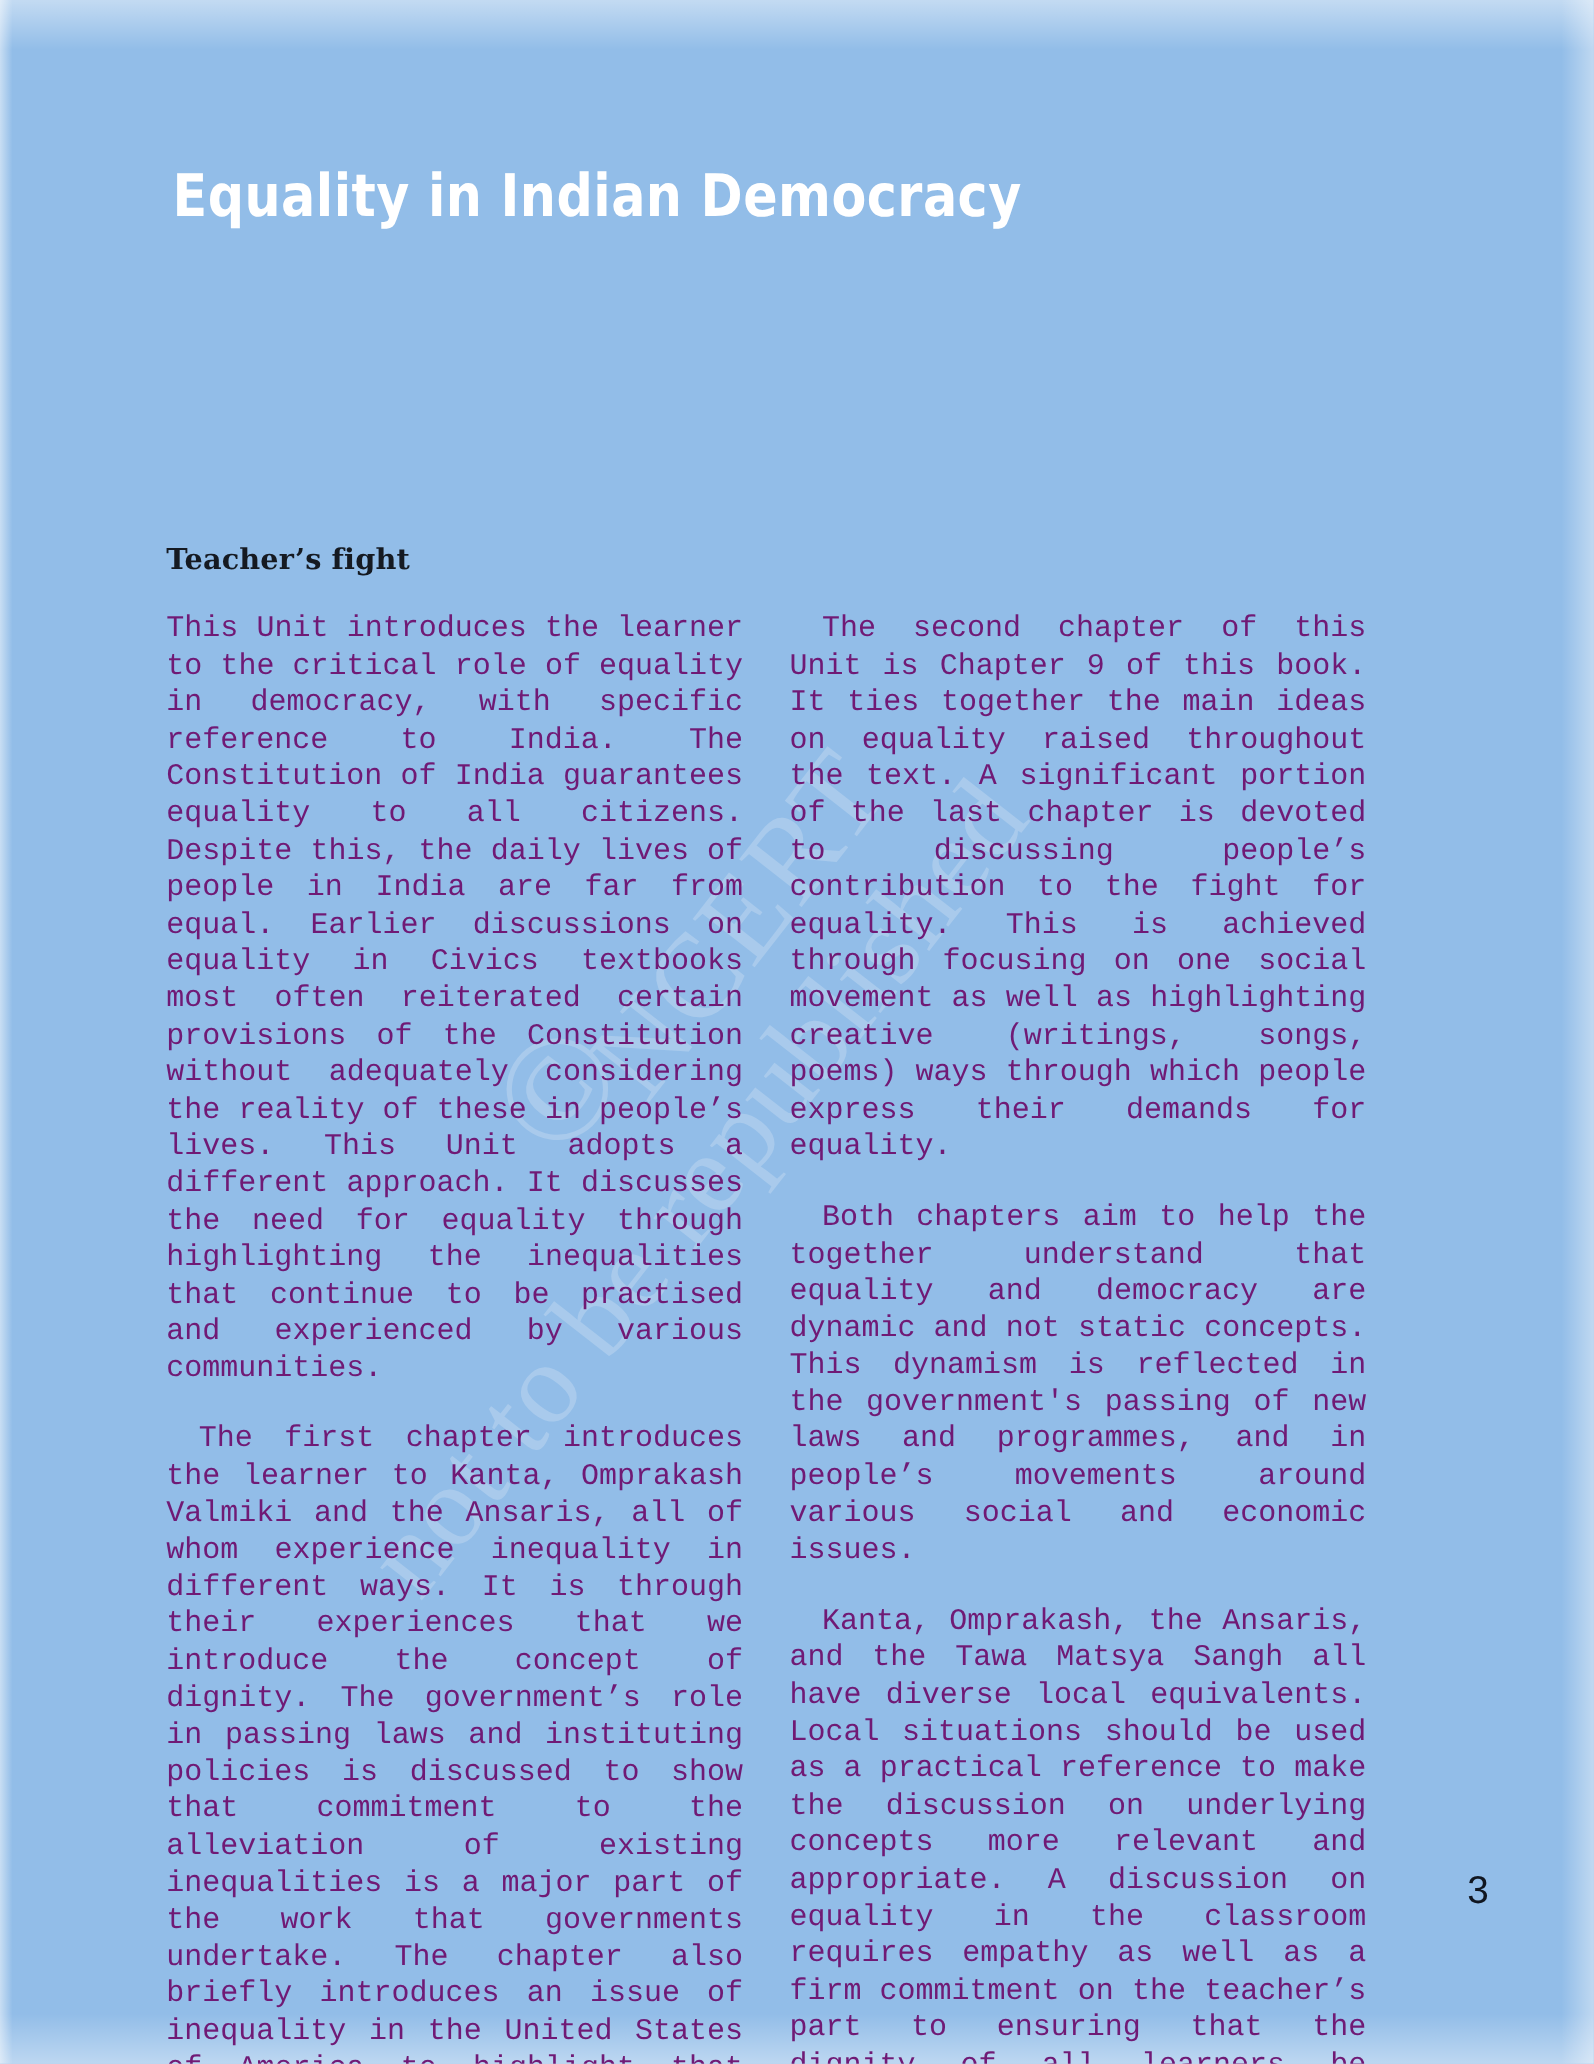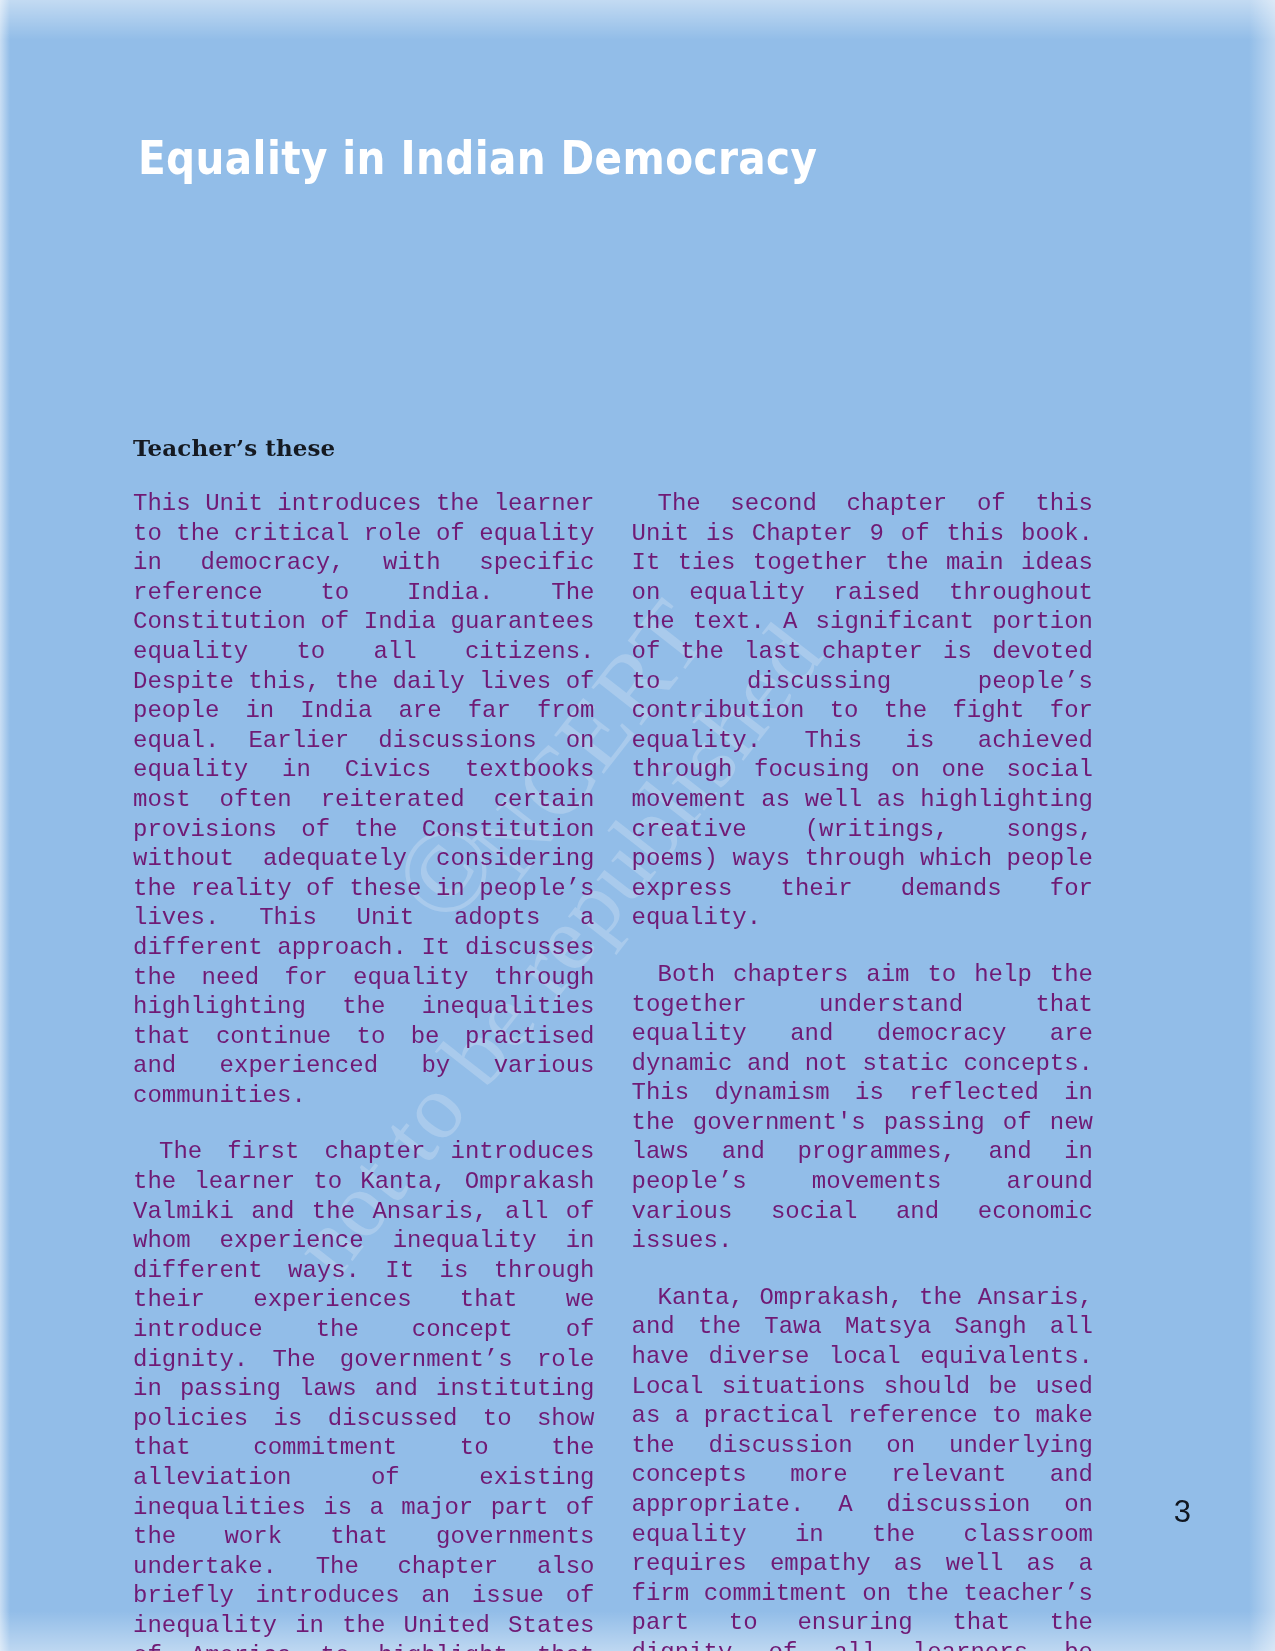--- a/index.html
+++ b/index.html
@@ -184,21 +184,21 @@
   <div id="page-edge-shade-right"></div>
 
   <div id="watermark">
     <span class="wm-text" id="wm-copyright">©</span>
     <span class="wm-text" id="wm-ncert">NCERT</span>
     <span class="wm-text" id="wm-notto">not to be republished</span>
   </div>
 
   <h1 id="unit-title">Equality in Indian Democracy</h1>
 
-  <div id="teachers-note-heading">Teacher’s these</div>
+  <div id="teachers-note-heading">Teacher’s fight</div>
 
   <div id="body-columns">
 
     <div class="column" id="left-column">
       <p class="no-indent">This Unit introduces the learner to the critical role of equality in democracy, with specific reference to India. The Constitution of India guarantees equality to all citizens. Despite this, the daily lives of people in India are far from equal. Earlier discussions on equality in Civics textbooks most often reiterated certain provisions of the Constitution without adequately considering the reality of these in people’s lives. This Unit adopts a different approach. It discusses the need for equality through highlighting the inequalities that continue to be practised and experienced by various communities.</p>
       <p class="last">The first chapter introduces the learner to Kanta, Omprakash Valmiki and the Ansaris, all of whom experience inequality in different ways. It is through their experiences that we introduce the concept of dignity. The government’s role in passing laws and instituting policies is discussed to show that commitment to the alleviation of existing inequalities is a major part of the work that governments undertake. The chapter also briefly introduces an issue of inequality in the United States of America to highlight that this is a global phenomenon and a feature of many democratic countries.</p>
     </div>
 
     <div class="column" id="right-column">
       <p>The second chapter of this Unit is Chapter 9 of this book. It ties together the main ideas on equality raised throughout the text. A significant portion of the last chapter is devoted to discussing people’s contribution to the fight for equality. This is achieved through focusing on one social movement as well as highlighting creative (writings, songs, poems) ways through which people express their demands for equality.</p>

